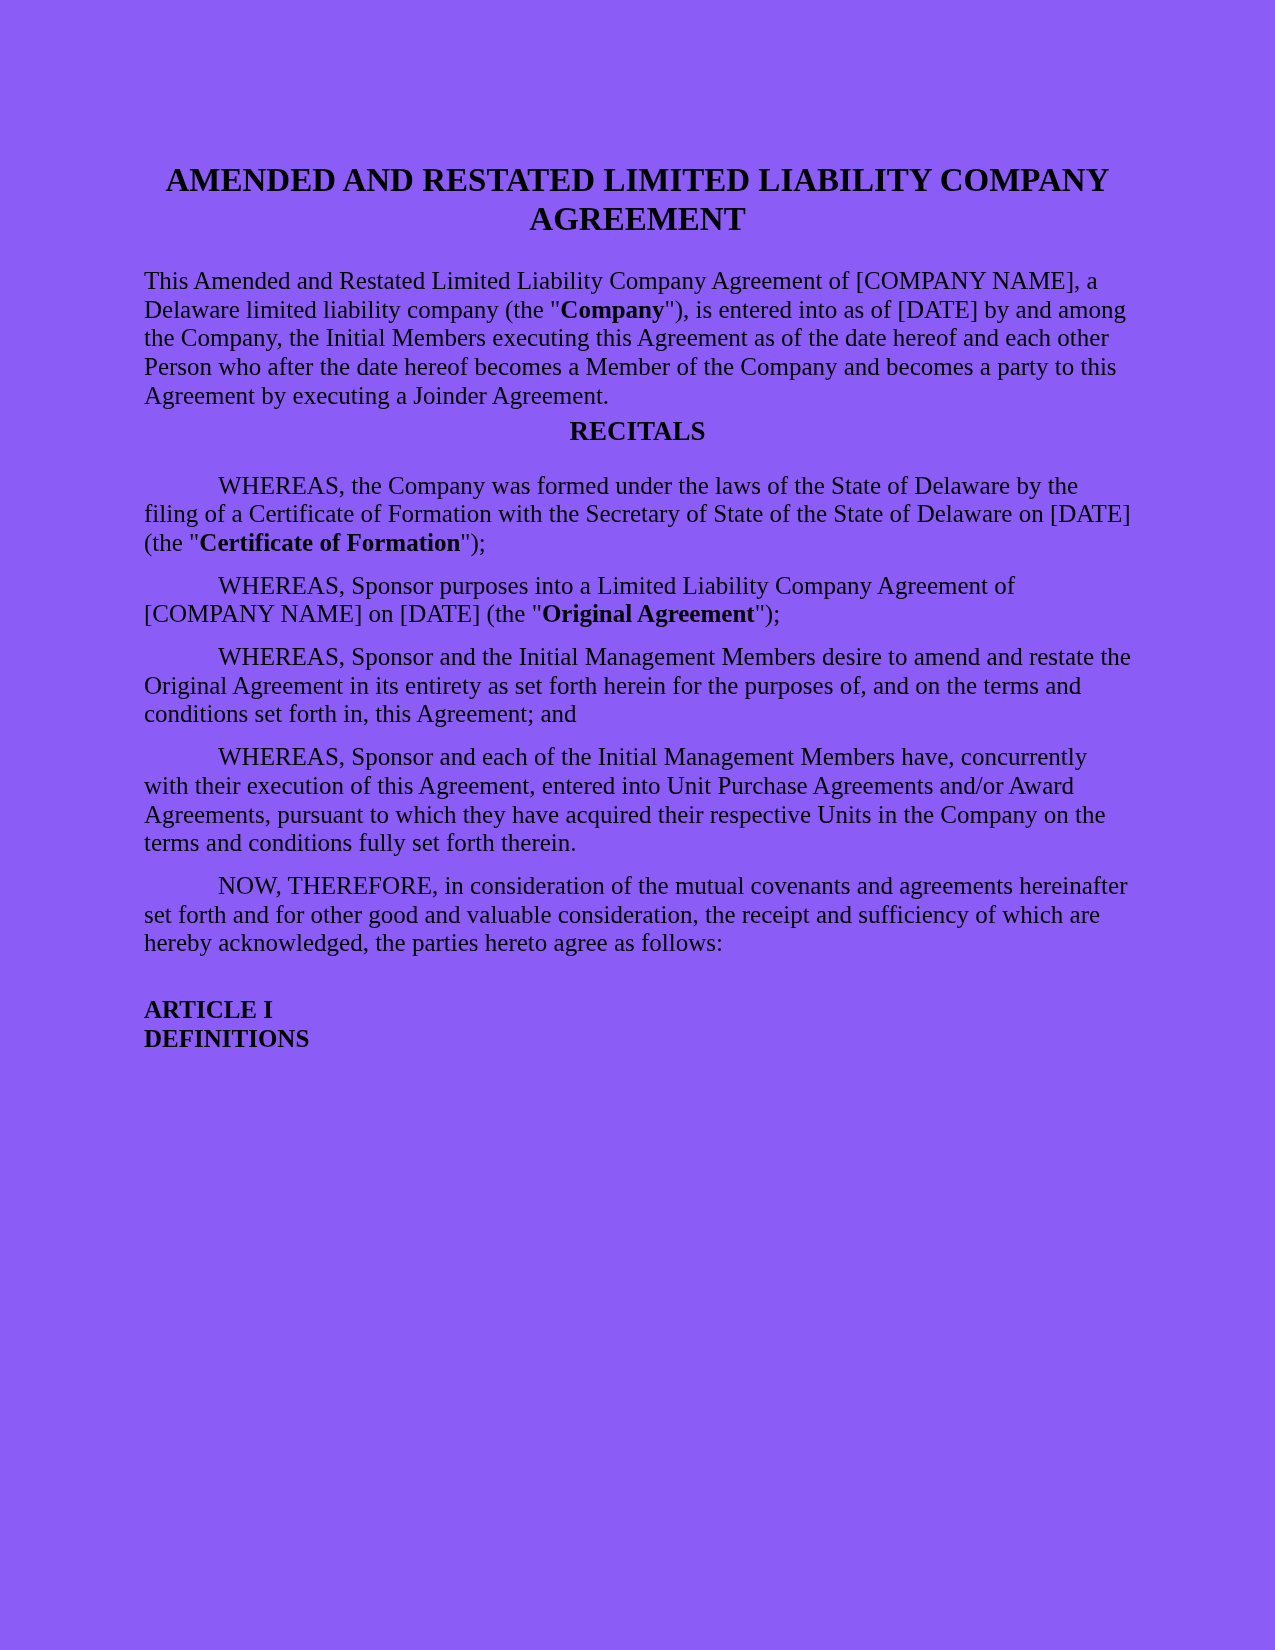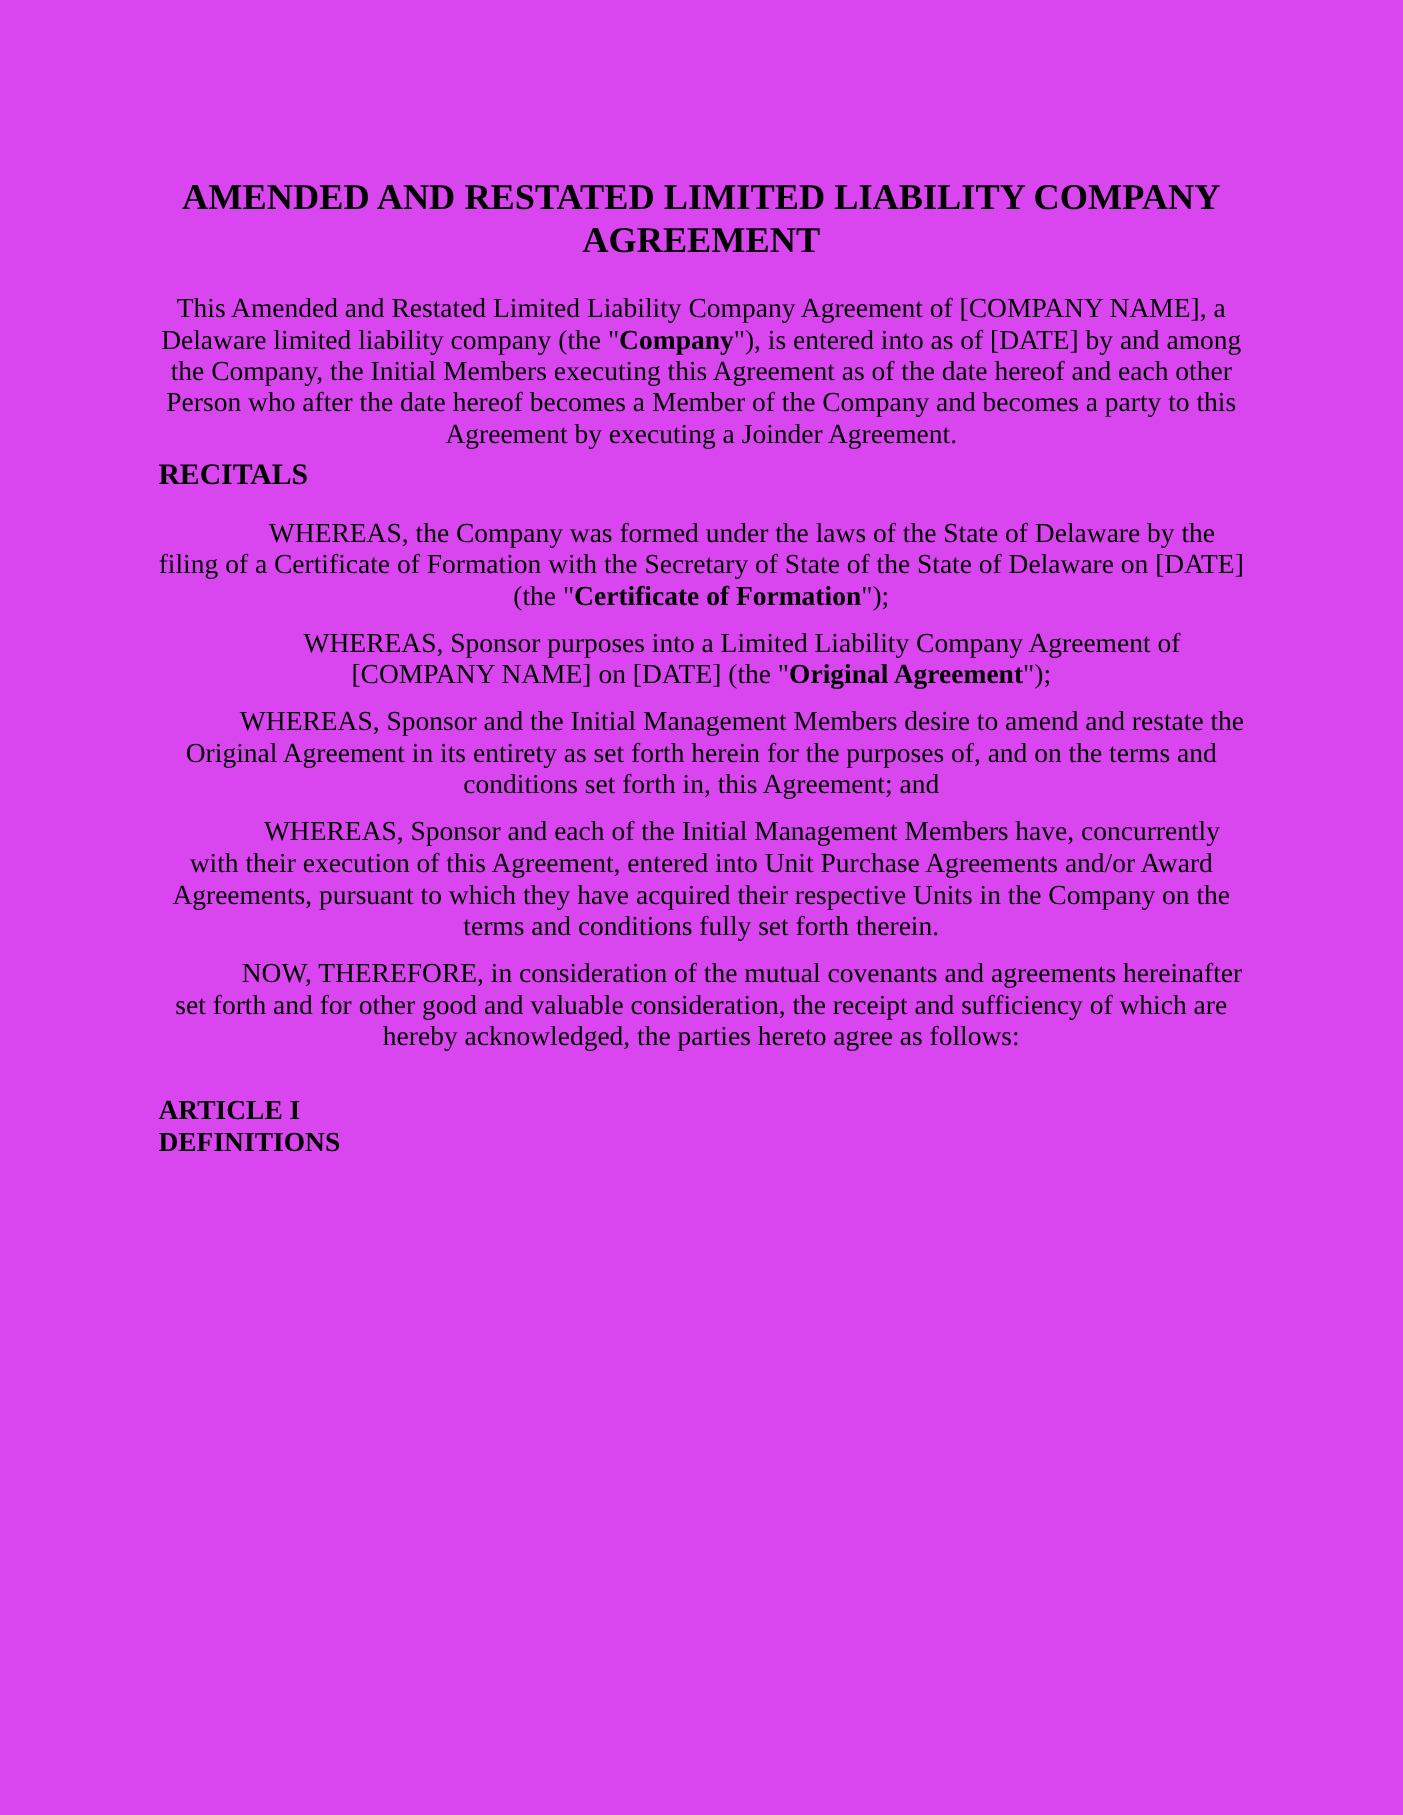--- a/index.html
+++ b/index.html
@@ -6,50 +6,51 @@
     margin: 0;
     padding: 0;
     background: #ffffff;
   }
   .page {
     position: relative;
     width: 1275px;
     height: 1650px;
     box-sizing: border-box;
     padding: 161px 144px 0 144px;
-    background: #d946ef;
+    background: #8b5cf6;
     color: #000000;
     font-family: "Liberation Serif", "DejaVu Serif", serif;
     font-size: 25px;
     line-height: 28.7px;
     overflow: hidden;
   }
   .doc-title {
     margin: 0;
     font-size: 33px;
     line-height: 39px;
     font-weight: bold;
     text-align: center;
   }
   .para {
     margin: 0 0 14px 0;
-    text-align: center;
+    text-align: left;
   }
   .opening {
     margin-top: 28px;
     margin-bottom: 0;
   }
   .indent {
     text-indent: 74px;
   }
   .recitals-heading {
     margin: 5px 0 26px 0;
     font-size: 27px;
     line-height: 30px;
     font-weight: bold;
+    text-align: center;
   }
   .article-heading {
     margin: 38px 0 19px 0;
     font-size: 25px;
     line-height: 28.7px;
     font-weight: bold;
   }
   .article-heading .heading-line {
     display: block;
   }

